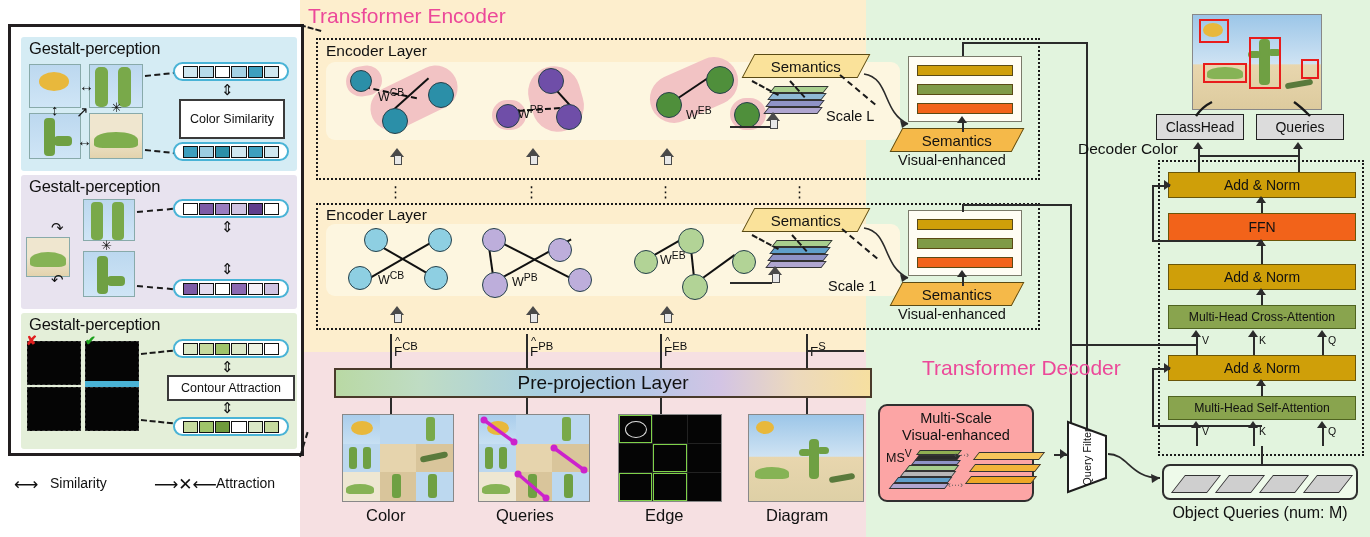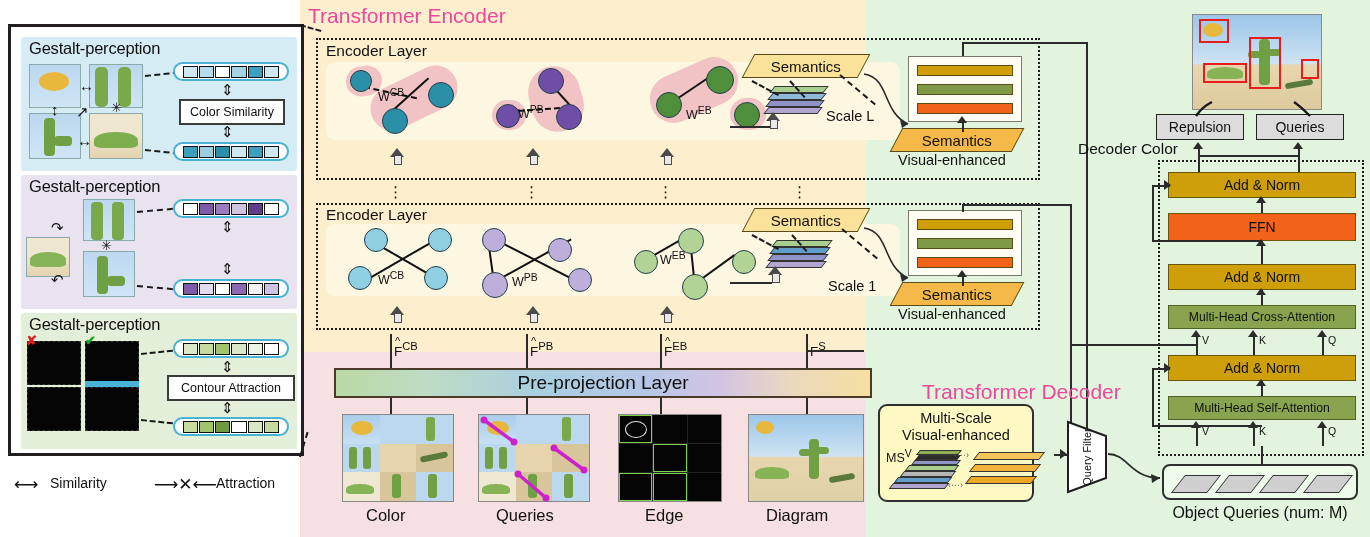--- a/index.html
+++ b/index.html
@@ -111,21 +111,21 @@
   .vkq { position:absolute; font-size:10.5px; color:#111; }
 
   .headbox {
     position:absolute; background:#dcdcdc; border:1.6px solid #222;
     display:flex; align-items:center; justify-content:center;
     font-size:14px; color:#111; white-space:nowrap;
   }
 
   #msbox {
     left:878px; top:404px; width:156px; height:98px;
-    background:#fef9c3; border:2px solid #2f2f2f; border-radius:9px;
+    background:#fca5a5; border:2px solid #2f2f2f; border-radius:9px;
   }
   .mstitle { position:absolute; width:100%; text-align:center; font-size:14.5px; color:#111; }
 
   #qfilter { left:1066px; top:420px; width:42px; height:74px; }
   #qfilter .qtxt {
     position:absolute; left:2px; top:8px; width:38px; height:58px;
     display:flex; align-items:center; justify-content:center;
     font-size:11px; color:#111; transform:rotate(-90deg); white-space:nowrap;
   }
 
@@ -215,21 +215,21 @@
       <div class="tok" style="background:#9ccde1;"></div>
       <div class="tok" style="background:#2b8fa8;"></div>
       <div class="tok" style="background:#cfe7f0;"></div>
       <div class="tok" style="background:#3d9fbe;"></div>
       <div class="tok" style="background:#cfe7f0;"></div>
     </div>
 
     <div class="dbl-arrow" style="left:200px;top:44px;">⇕</div>
     <div class="dbl-arrow" style="left:200px;top:86px;">⇕</div>
 
-    <div class="gbox" style="left:158px;top:62px;width:106px;height:26px;">Color Similarity</div>
+    <div class="gbox" style="left:158px;top:62px;width:106px;height:40px;">Color Similarity</div>
   </div>
 
   <div class="g-block" id="g-pos">
     <div class="g-title">Gestalt-perception</div>
 
     <div class="mini sandy" style="left:5px; top:62px; width:44px; height:40px;">
       <div style="position:absolute;left:3px;top:14px;width:36px;height:15px;background:#86b355;border-radius:50% 50% 20% 20%;"></div>
     </div>
     <div class="mini sky" style="left:62px;top:24px; width:52px; height:42px;">
       <div style="position:absolute;left:7px;top:2px;width:12px;height:38px;background:#79a94a;border-radius:4px;"></div>
@@ -465,21 +465,21 @@
 <div class="ln lnv" style="left:962px;top:276px;height:10px;"></div>
 <div class="arrow-up" style="left:957px;top:270px;"></div>
 <svg class="abs" style="left:860px;top:216px;width:60px;height:72px;">
   <path d="M4,12 C30,16 22,50 48,62" stroke="#2b2b2b" stroke-width="1.6" fill="none"></path>
   <polygon points="48,62 40,58 42,66" fill="#2b2b2b"></polygon>
 </svg>
 <div class="ln lnh" style="left:962px;top:204px;width:110px;"></div>
 <div class="ln lnv" style="left:962px;top:204px;height:8px;"></div>
 <div class="ln lnv" style="left:1070px;top:204px;height:226px;"></div>
 
-<div class="sec-title" style="left:922px;top:356px;margin-top:24px;">Transformer Decoder</div>
+<div class="sec-title" style="left:922px;top:356px;">Transformer Decoder</div>
 
 <div class="abs" id="preproj">
   <span>Pre-projection Layer</span>
 </div>
 
 <div class="flab" style="left:394px;top:340px;">
   <span style="position:relative;"><span style="position:absolute;left:1px;top:-9px;font-size:11px;">^</span><span>F</span></span><sup>CB</sup>
 </div>
 <div class="flab" style="left:530px;top:340px;">
   <span style="position:relative;"><span style="position:absolute;left:1px;top:-9px;font-size:11px;">^</span><span>F</span></span><sup>PB</sup>
@@ -687,21 +687,21 @@
   <div style="position:absolute;left:75px;top:34px;width:13px;height:7px;background:#6fa043;border-radius:4px;"></div>
   <div style="position:absolute;left:14px;top:52px;width:36px;height:12px;background:#86b355;border-radius:50% 50% 20% 20%;"></div>
   <div style="position:absolute;left:92px;top:66px;width:28px;height:6px;background:#5a7a3c;border-radius:3px;transform:rotate(-10deg);"></div>
 
   <div style="position:absolute;left:6px;top:4px;width:30px;height:24px;border:2px solid #e81c1c;"></div>
   <div style="position:absolute;left:56px;top:22px;width:32px;height:52px;border:2px solid #e81c1c;"></div>
   <div style="position:absolute;left:10px;top:48px;width:44px;height:20px;border:2px solid #e81c1c;"></div>
   <div style="position:absolute;left:108px;top:44px;width:18px;height:20px;border:2px solid #e81c1c;"></div>
 </div>
 
-<div class="headbox" style="left:1156px;top:114px;width:88px;height:26px;">Repulsion</div>
+<div class="headbox" style="left:1156px;top:114px;width:88px;height:26px;">ClassHead</div>
 <div class="headbox" style="left:1256px;top:114px;width:88px;height:26px;">Queries</div>
 
 <svg class="abs" style="left:1190px;top:100px;width:34px;height:18px;">
   <path d="M22,2 C14,6 10,10 6,16" stroke="#1a1a1a" stroke-width="2.4" fill="none"></path>
 </svg>
 <svg class="abs" style="left:1284px;top:100px;width:34px;height:18px;">
   <path d="M10,2 C16,6 20,10 26,16" stroke="#1a1a1a" stroke-width="2.4" fill="none"></path>
 </svg>
 
 <div class="ln lnv" style="left:1198px;top:146px;height:26px;"></div>

